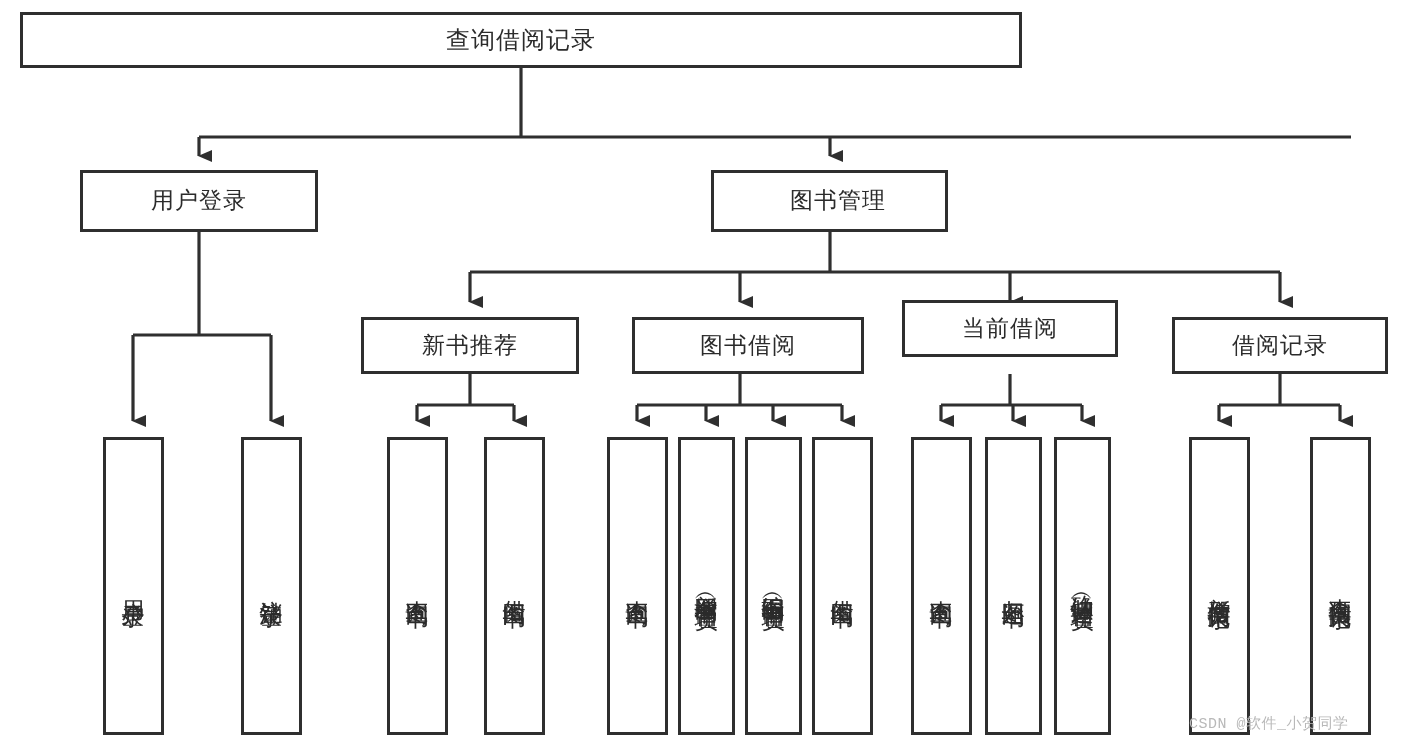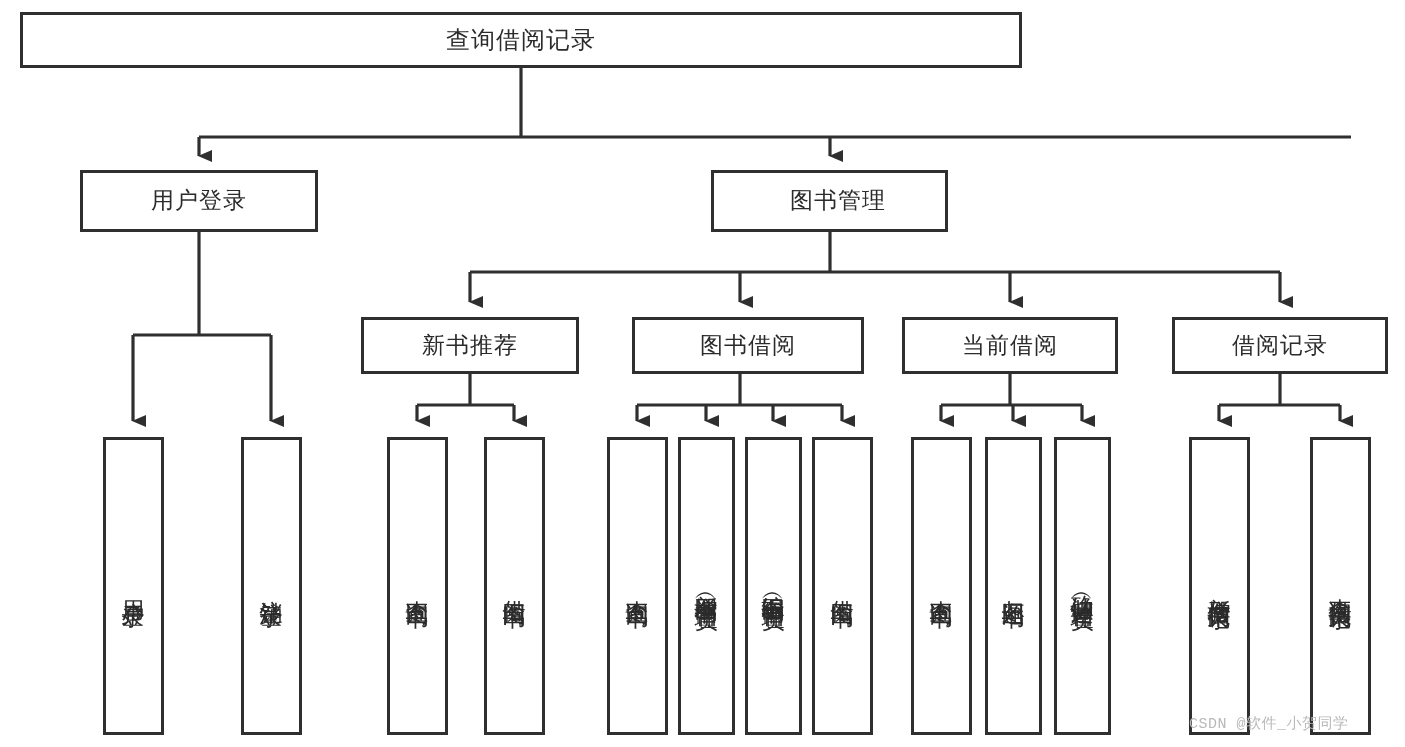--- a/index.html
+++ b/index.html
@@ -134,21 +134,21 @@
   <div class="node horizontal" id="root-node" style="left:20px; top:12px; width:1002px; height:56px;">查询借阅记录</div>
 
   <div class="node horizontal" style="left:80px; top:170px; width:238px; height:62px;">用户登录</div>
 
   <div class="node horizontal" style="left:711px; top:170px; width:237px; height:62px;padding-left:17px;">图书管理</div>
 
   <div class="node horizontal" style="left:361px; top:317px; width:218px; height:57px;">新书推荐</div>
 
   <div class="node horizontal" style="left:632px; top:317px; width:232px; height:57px;">图书借阅</div>
 
-  <div class="node horizontal" style="left:902px; top:317px; width:216px; height:57px;">当前借阅</div>
+  <div class="node horizontal" style="left:902px; top:300px; width:216px; height:57px;">当前借阅</div>
 
   <div class="node horizontal" style="left:1172px; top:317px; width:216px; height:57px;">借阅记录</div>
 
   <div class="node vertical" style="left:103px; top:437px; width:61px; height:298px;">
     <span class="vtext">用户登录</span>
   </div>
   <div class="node vertical" style="left:241px; top:437px; width:61px; height:298px;">
     <span class="vtext">注销登录</span>
   </div>
   <div class="node vertical" style="left:387px; top:437px; width:61px; height:298px;">

